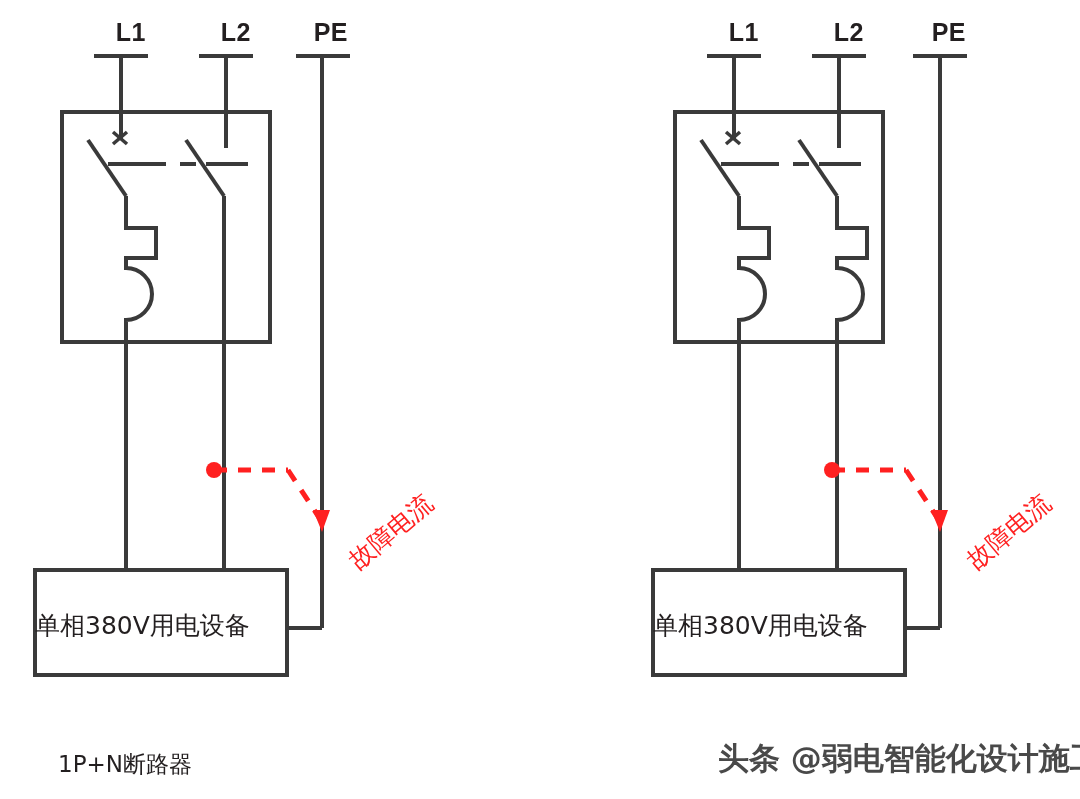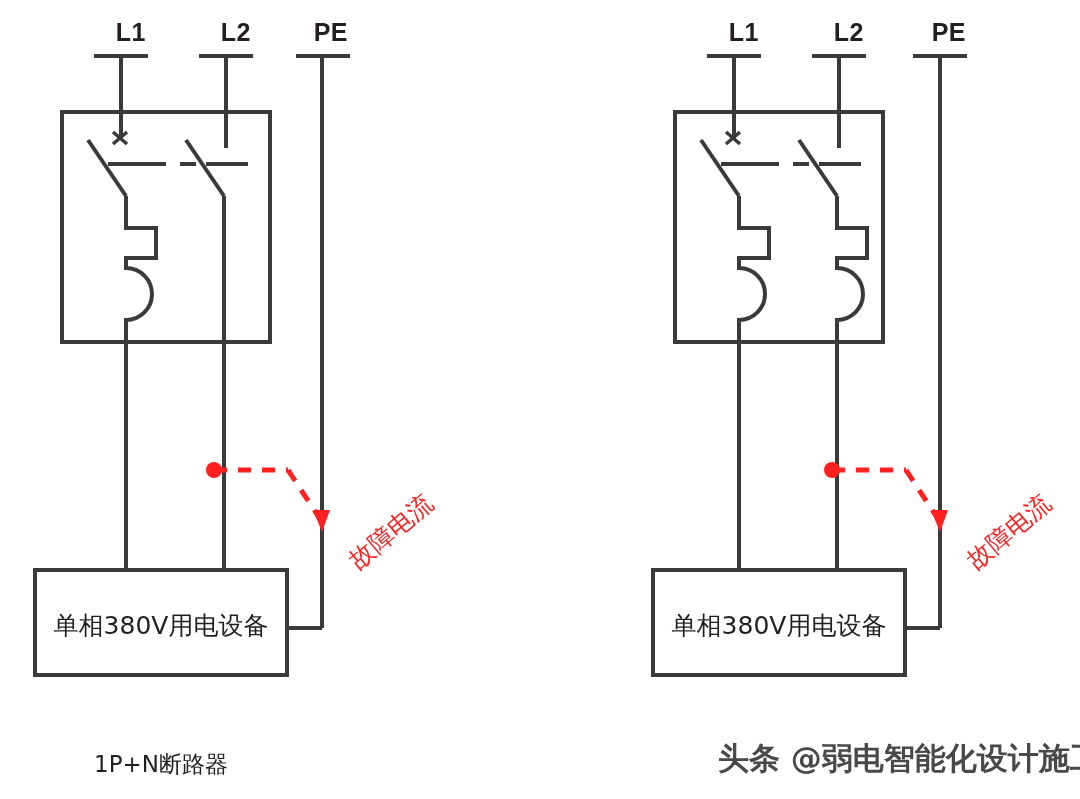--- a/index.html
+++ b/index.html
@@ -30,21 +30,21 @@
     letter-spacing: 0.5px;
     white-space: nowrap;
     text-align: right;
   }
   .device-label {
     position: absolute;
     font-family: "DejaVu Sans", sans-serif;
     font-size: 25px;
     color: #231f20;
     white-space: nowrap;
-    text-align: center;
+    text-align: left;
   }
   .fault-label {
     position: absolute;
     font-family: "DejaVu Sans", sans-serif;
     font-size: 25px;
     color: #ff2020;
     white-space: nowrap;
     transform-origin: left top;
     transform: rotate(-40deg);
   }
@@ -182,21 +182,21 @@
 </svg>
 
 <div class="term-label" style="left:96px; top:18px; width:50px;">L1</div>
 <div class="term-label" style="left:201px; top:18px; width:50px;">L2</div>
 <div class="term-label" style="left:296px; top:18px; width:52px;">PE</div>
 
 <div class="device-label" style="left:35px; top:609px; width:252px;">单相380V用电设备</div>
 
 <div class="fault-label" style="left:342px; top:551px;">故障电流</div>
 
-<div class="caption" style="left:58px; top:749px;margin-left:36px;">1P+N断路器</div>
+<div class="caption" style="left:58px; top:749px;">1P+N断路器</div>
 
 <div class="term-label" style="left:709px; top:18px; width:50px;">L1</div>
 <div class="term-label" style="left:814px; top:18px; width:50px;">L2</div>
 <div class="term-label" style="left:914px; top:18px; width:52px;">PE</div>
 
 <div class="device-label" style="left:653px; top:609px; width:252px;">单相380V用电设备</div>
 
 <div class="fault-label" style="left:960px; top:551px;">故障电流</div>
 
 <div class="watermark" style="left:718px; top:738px;">头条 @弱电智能化设计施工</div>

